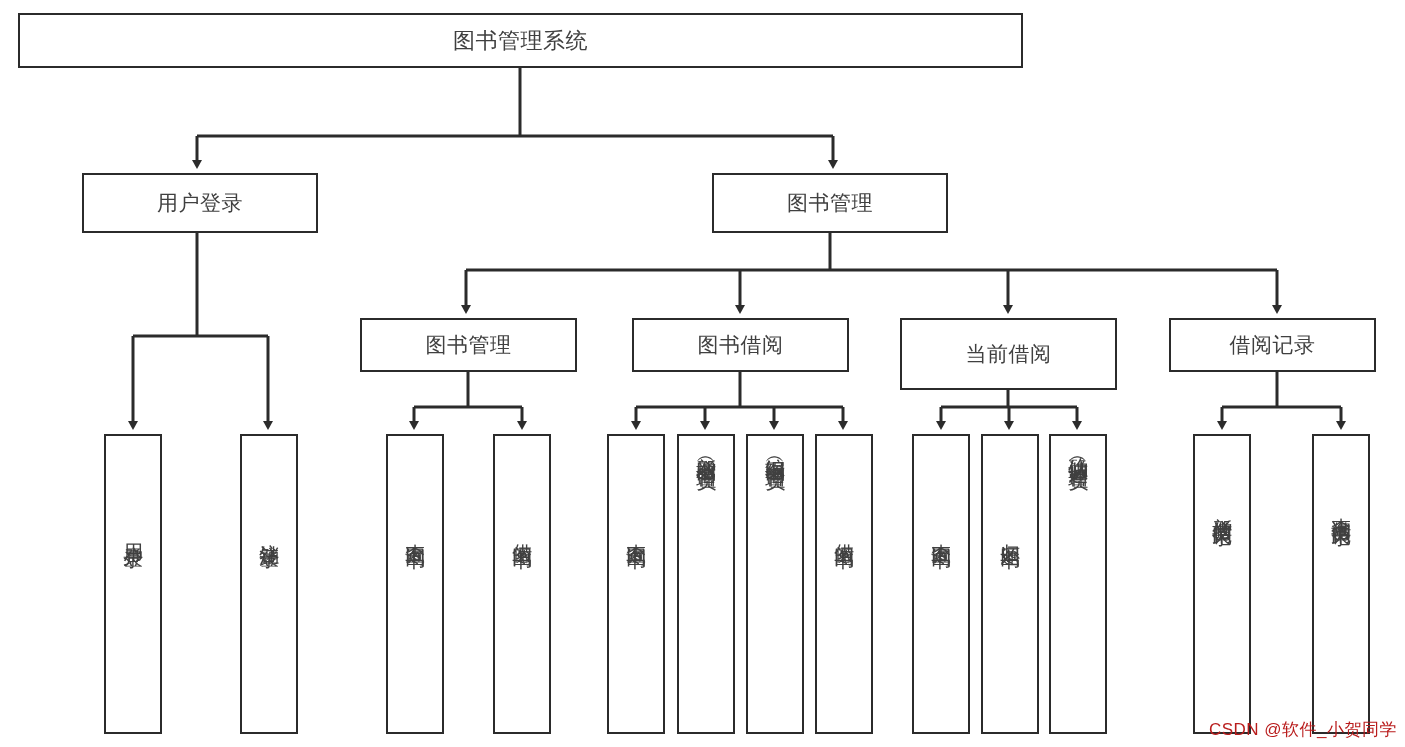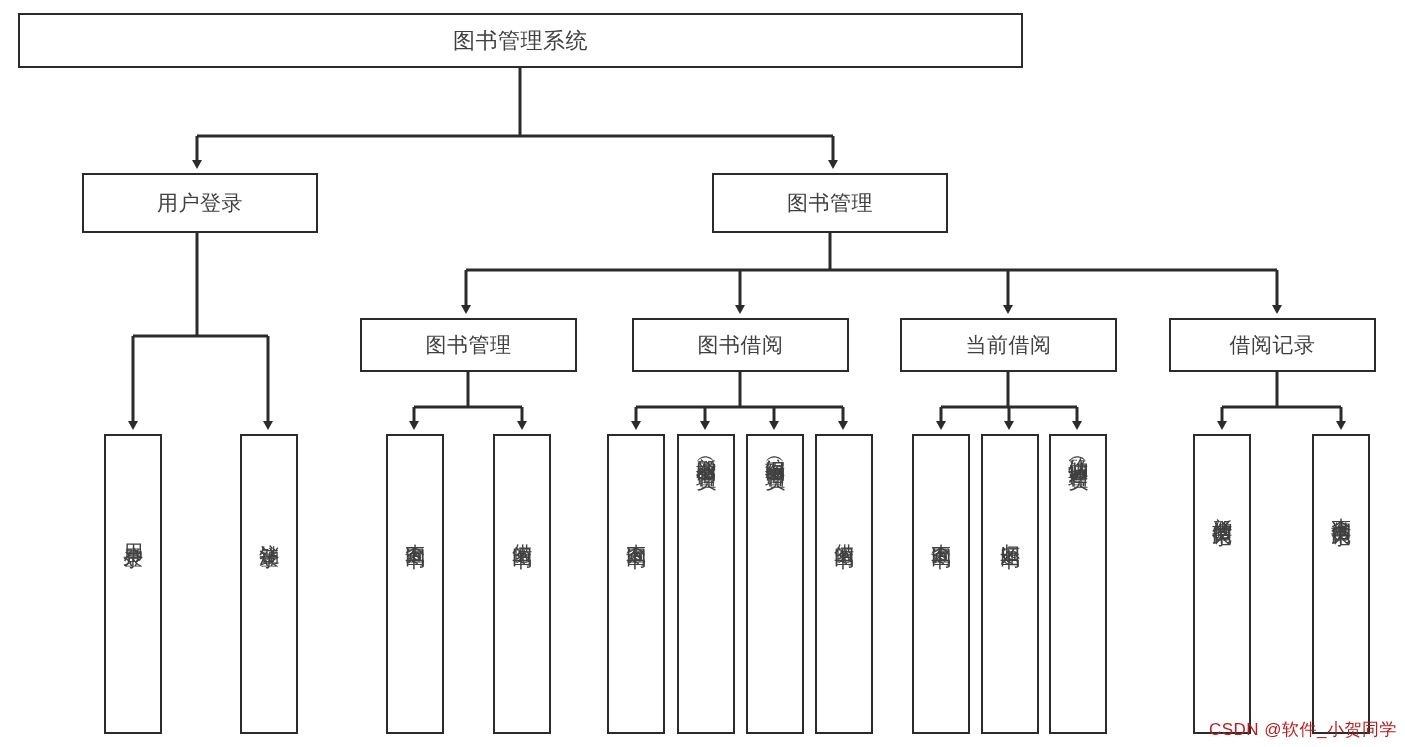--- a/index.html
+++ b/index.html
@@ -136,21 +136,21 @@
   <div class="node" style="left:712px; top:173px; width:236px; height:60px;">
     <span class="label">图书管理</span>
   </div>
 
   <div class="node" style="left:360px; top:318px; width:217px; height:54px;">
     <span class="label">图书管理</span>
   </div>
   <div class="node" style="left:632px; top:318px; width:217px; height:54px;">
     <span class="label">图书借阅</span>
   </div>
-  <div class="node" style="left:900px; top:318px; width:217px; height:54px;">
+  <div class="node" style="left:900px; top:318px; width:217px; height:72px;">
     <span class="label">当前借阅</span>
   </div>
   <div class="node" style="left:1169px; top:318px; width:207px; height:54px;">
     <span class="label">借阅记录</span>
   </div>
 
   <div class="node leaf mid" style="left:104px; top:434px; width:58px; height:300px;">
     <span class="label">用户登录</span>
   </div>
   <div class="node leaf mid" style="left:240px; top:434px; width:58px; height:300px;">

